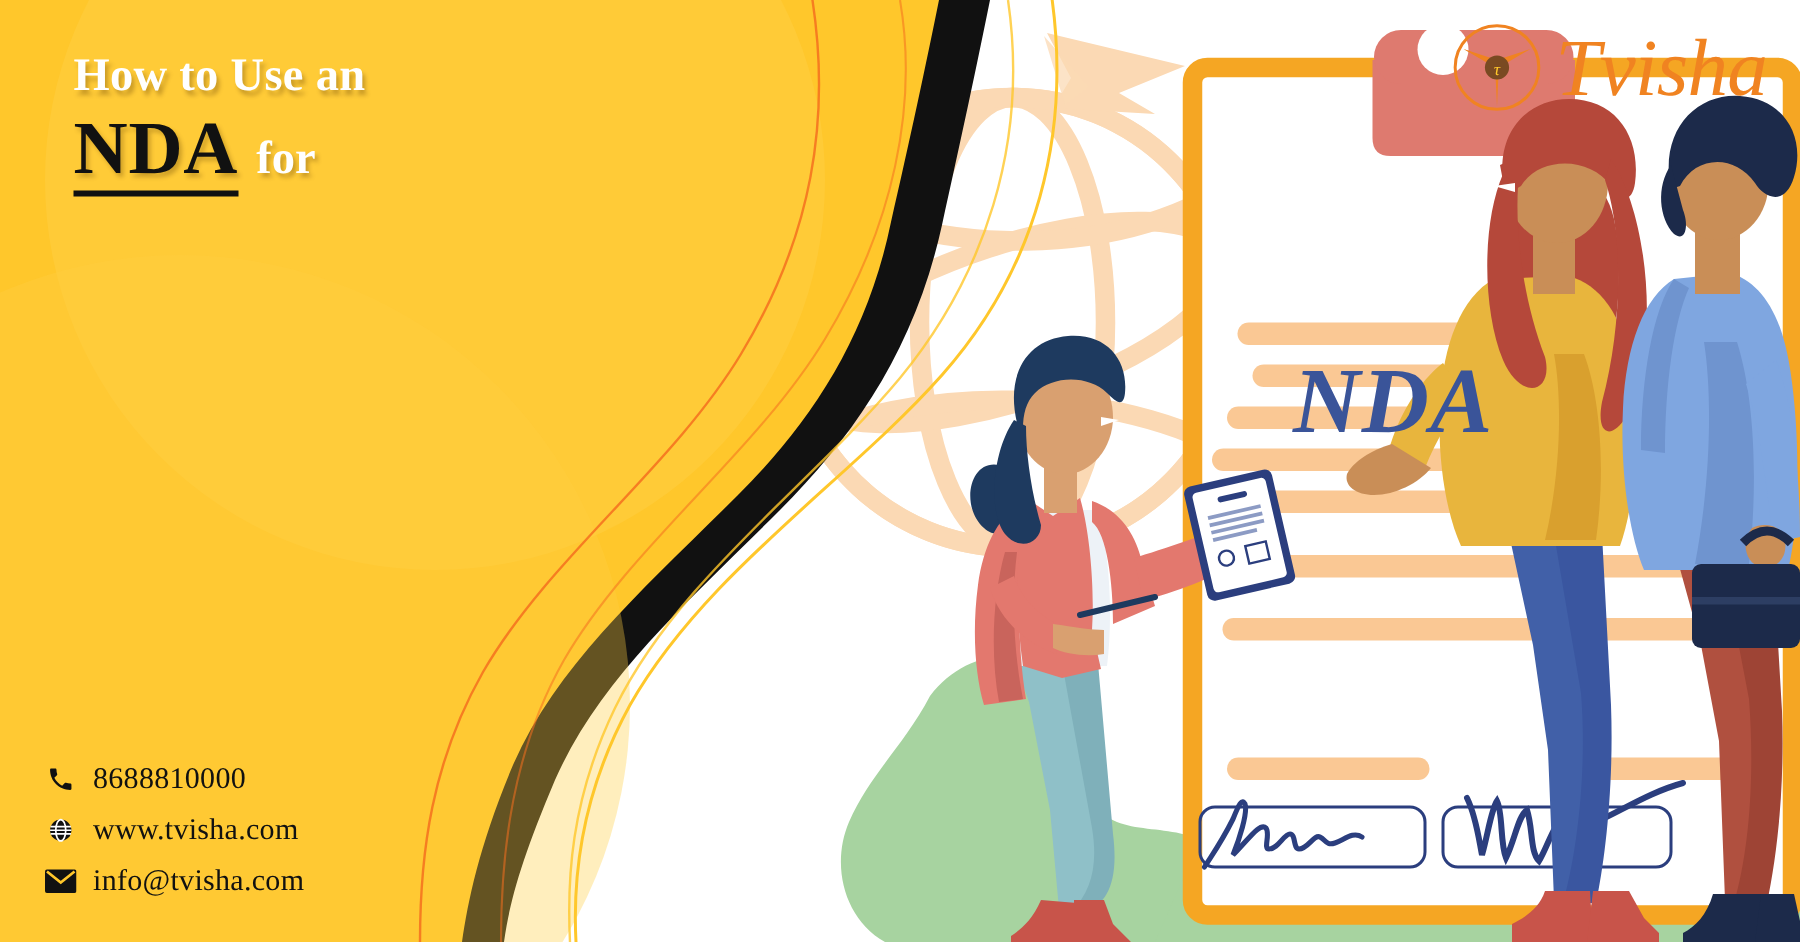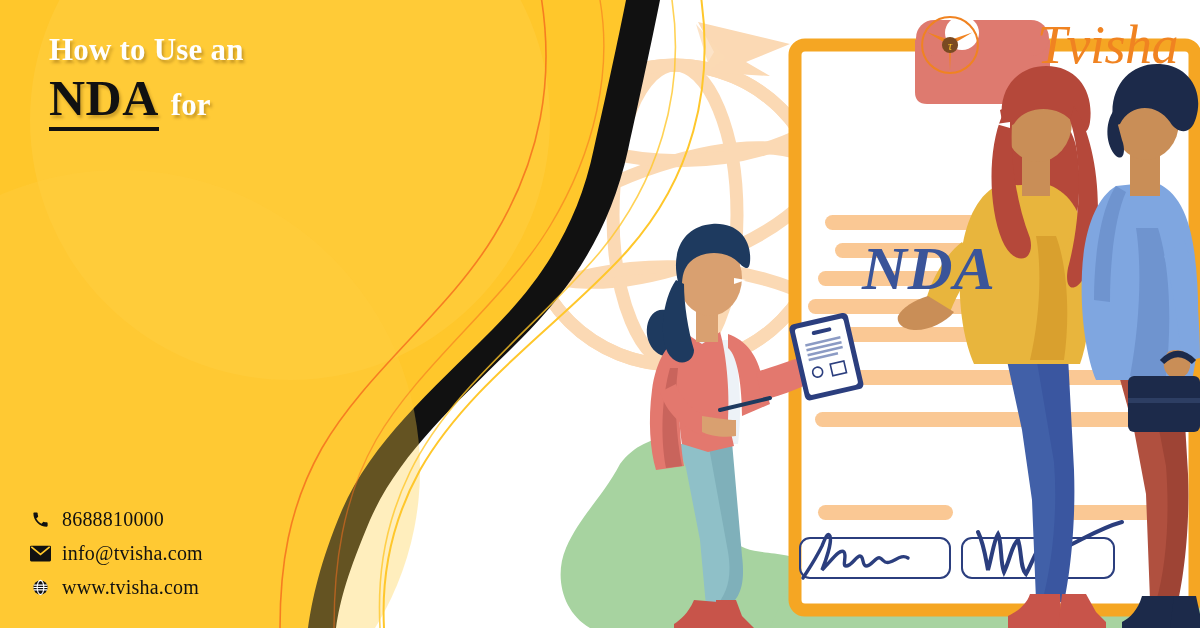--- a/index.html
+++ b/index.html
@@ -27,21 +27,21 @@
 
   
   .contact{position:absolute;left:28px;bottom:18px;z-index:40;}
   .crow{display:flex;align-items:center;margin-bottom:11px;}
   .cico{width:24px;height:22px;display:flex;align-items:center;justify-content:center;margin-right:10px;color:#111;}
   .ctxt{font-size:20px;color:#111;font-weight:400;letter-spacing:.2px;}
 
   
   .logo{position:absolute;right:22px;top:14px;display:flex;align-items:center;z-index:45;}
   .logoMark{width:62px;height:62px;margin-right:8px;}
-  .logoText{font-size:54px;font-style:italic;color:#F08321;line-height:1;letter-spacing:-.5px;margin-left:48px;}
+  .logoText{font-size:54px;font-style:italic;color:#F08321;line-height:1;letter-spacing:-.5px;}
 
   
   .illo{position:absolute;left:470px;top:0;width:730px;height:628px;}
   .ndaword{position:absolute;left:862px;top:233px;font-size:62px;font-style:italic;
            font-weight:700;color:#3A5499;letter-spacing:1px;z-index:22;}
 </style>
 </head>
 <body>
 
 <div id="stage">
@@ -255,36 +255,36 @@
     <div class="crow">
       <span class="cico">
         <svg width="19" height="19" viewBox="0 0 24 24" fill="#111">
           <path d="M6.6 10.8c1.4 2.8 3.8 5.2 6.6 6.6l2.2-2.2c.3-.3.7-.4 1-.2 1.1.4 2.4.6 3.6.6.6 0 1 .4 1 1V20c0 .6-.4 1-1 1C10.6 21 3 13.4 3 4c0-.6.4-1 1-1h3.4c.6 0 1 .4 1 1 0 1.3.2 2.5.6 3.6.1.4 0 .8-.2 1.1l-2.2 2.1z"></path>
         </svg>
       </span>
       <span class="ctxt">8688810000</span>
     </div>
     <div class="crow">
       <span class="cico">
-        <svg width="21" height="17" viewBox="0 0 24 18">
-          <rect x="0" y="0" width="24" height="18" rx="1.5" fill="#111"></rect>
-          <path d="M1.5 1.5 L12 10 L22.5 1.5" fill="none" stroke="#FFC72B" stroke-width="2"></path>
-        </svg>
-      </span>
-      <span class="ctxt">info@tvisha.com</span>
-    </div>
-    <div class="crow">
-      <span class="cico">
         <svg width="19" height="19" viewBox="0 0 24 24" fill="none" stroke="#111" stroke-width="2">
           <circle cx="12" cy="12" r="9" fill="#111" stroke="none"></circle>
           <ellipse cx="12" cy="12" rx="4.2" ry="9" fill="none" stroke="#fff" stroke-width="1.4"></ellipse>
           <path d="M3.4 9h17.2M3.4 15h17.2M3 12h18" stroke="#fff" stroke-width="1.4"></path>
         </svg>
       </span>
       <span class="ctxt">www.tvisha.com</span>
+    </div>
+    <div class="crow">
+      <span class="cico">
+        <svg width="21" height="17" viewBox="0 0 24 18">
+          <rect x="0" y="0" width="24" height="18" rx="1.5" fill="#111"></rect>
+          <path d="M1.5 1.5 L12 10 L22.5 1.5" fill="none" stroke="#FFC72B" stroke-width="2"></path>
+        </svg>
+      </span>
+      <span class="ctxt">info@tvisha.com</span>
     </div>
   </div>
 
   <div class="logo">
     <svg class="logoMark" viewBox="0 0 100 100">
       <circle cx="50" cy="50" r="45" fill="none" stroke="#F08321" stroke-width="3.2"></circle>
       <path fill="#F08321" d="M14 30 L48 50 L50 92 L52 50 L86 30 L50 42 Z"></path>
       <path fill="#F08321" d="M14 30 L50 44 L50 50 Z"></path>
       <circle cx="50" cy="50" r="13" fill="#7A4A22"></circle>
       <text x="50" y="58" text-anchor="middle" font-family="'Liberation Serif',serif" font-size="19" fill="#FFC72B" font-style="italic">τ</text>

